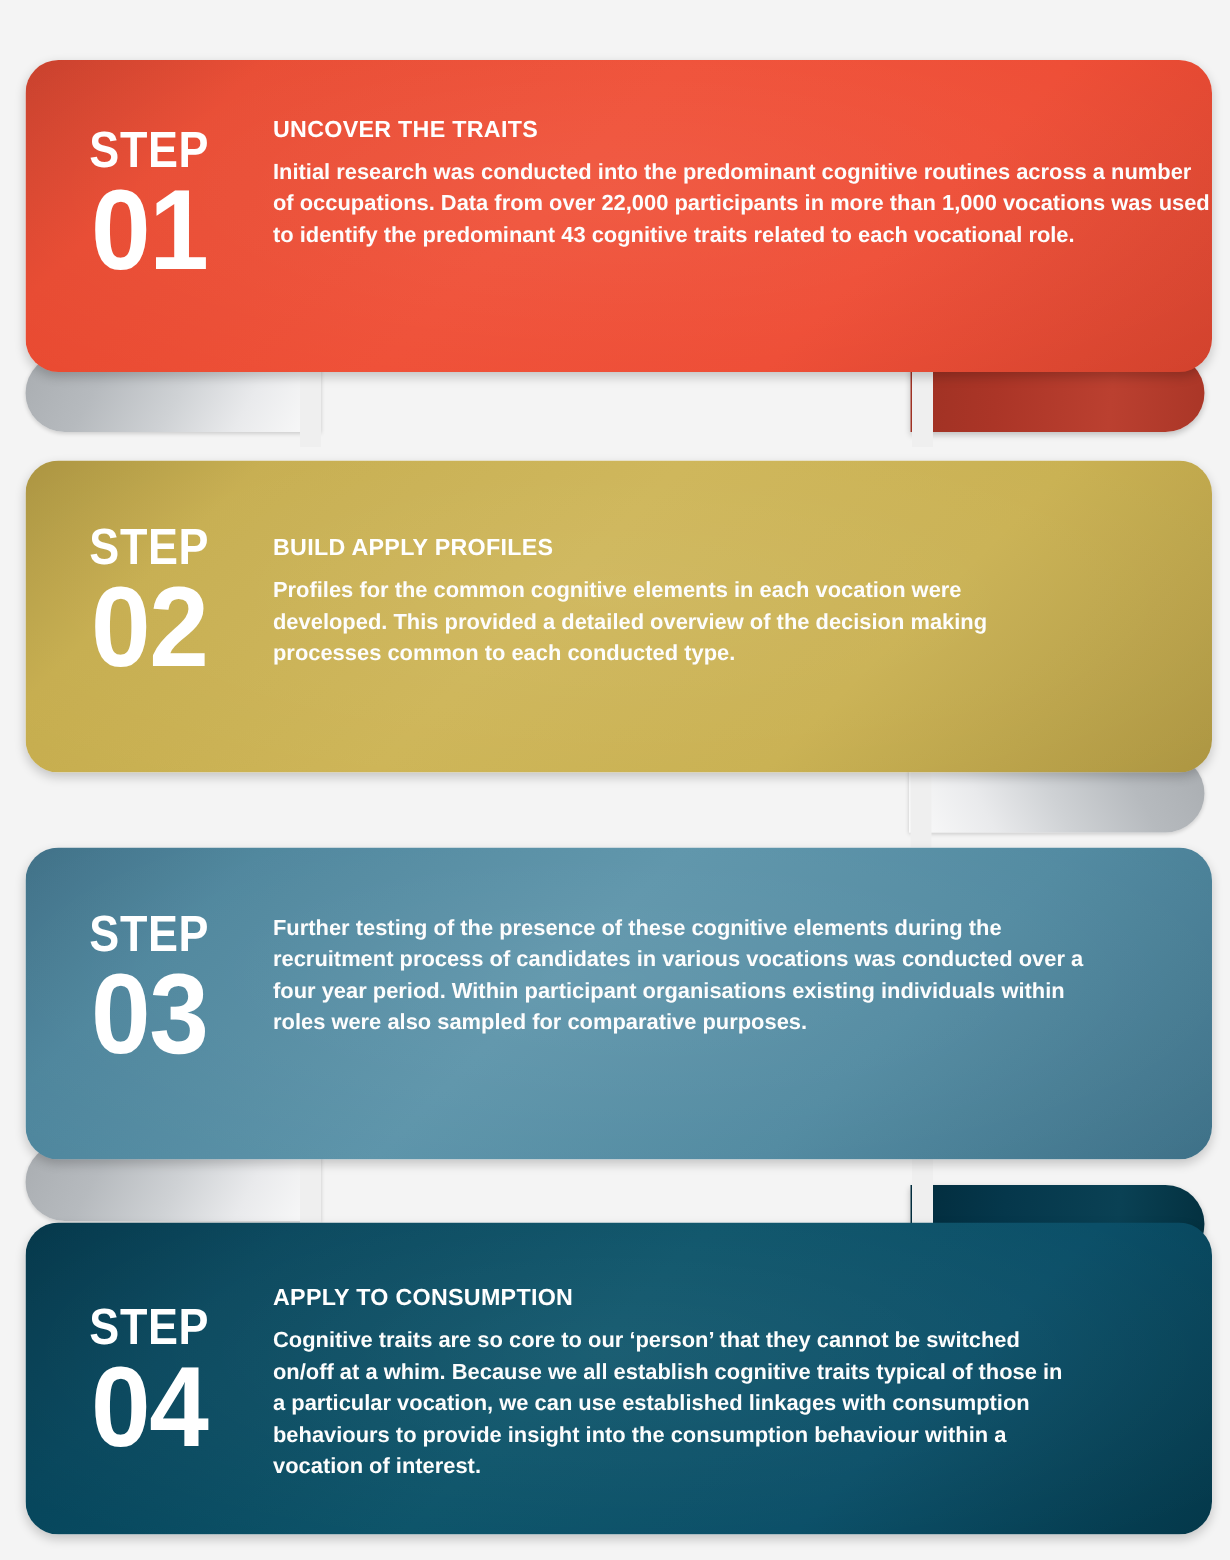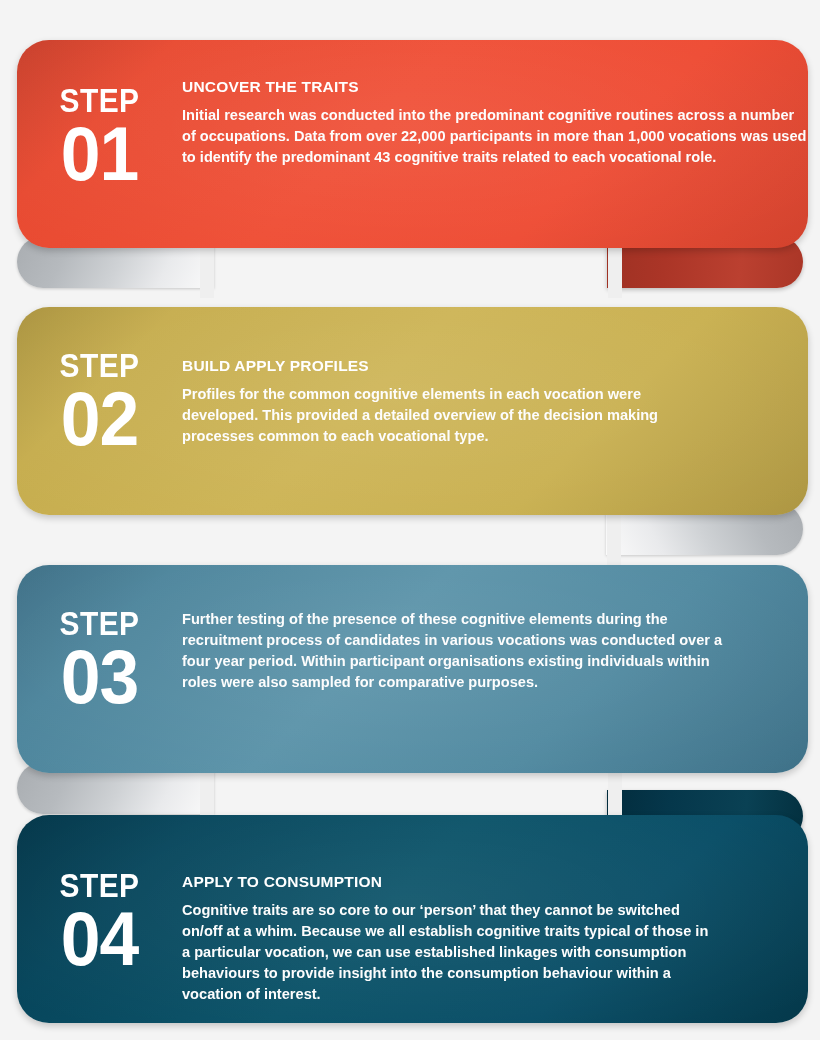--- a/index.html
+++ b/index.html
@@ -37,21 +37,21 @@
     box-shadow:0 2px 4px rgba(0,0,0,.25);
   }
 
   
   .sliver{position:absolute;width:14px;background:#efefef;}
 
   
   .banner{
     position:absolute;
     left:17px;right:12px;
-    border-radius:32px;
+    border-radius:22px;
     box-shadow:0 3px 7px rgba(0,0,0,.20);
     overflow:hidden;
   }
   .banner .sheen{
     position:absolute;inset:0;
     pointer-events:none;
   }
   .banner-inner{
     position:relative;
     display:flex;
@@ -158,21 +158,21 @@
 
   <div class="banner bg-gold" style="top:307px;height:208px;">
     <div class="sheen"></div>
     <div class="banner-inner" style="padding:36px 0 0 0;">
       <div class="step-block">
         <span class="step-word">STEP</span>
         <span class="step-num">02</span>
       </div>
       <div class="copy-block" style="padding-top:14px;padding-right:95px;">
         <p class="copy-title">BUILD APPLY PROFILES</p>
-        <p class="copy-body">Profiles for the common cognitive elements in each vocation were developed.  This provided a detailed overview of the decision making processes common to each vocational type.</p>
+        <p class="copy-body">Profiles for the common cognitive elements in each vocation were developed.  This provided a detailed overview of the decision making processes common to each conducted type.</p>
       </div>
     </div>
   </div>
 
   <div class="tab tab-gray-left" style="left:17px;top:762px;width:197px;"></div>
   <div class="sliver" style="left:200px;top:762px;height:62px;"></div>
 
   <div class="tab tab-navy-right" style="right:17px;top:790px;width:196px;"></div>
   <div class="sliver" style="right:198px;top:762px;height:62px;"></div>
 
@@ -189,20 +189,20 @@
     </div>
   </div>
 
   <div class="banner bg-navy" style="top:815px;height:208px;">
     <div class="sheen"></div>
     <div class="banner-inner" style="padding:42px 0 0 0;">
       <div class="step-block" style="padding-top:12px;">
         <span class="step-word">STEP</span>
         <span class="step-num">04</span>
       </div>
-      <div class="copy-block" style="padding-right:93px;margin-top:16px;">
+      <div class="copy-block" style="padding-right:93px;">
         <p class="copy-title">APPLY TO CONSUMPTION</p>
         <p class="copy-body">Cognitive traits are so core to our ‘person’ that they cannot be switched on/off at a whim. Because we all establish cognitive traits typical of those in a particular vocation, we can use established linkages with consumption behaviours to provide insight into the consumption behaviour within a vocation of interest.</p>
       </div>
     </div>
   </div>
 
 </div>
 
 </body></html>

